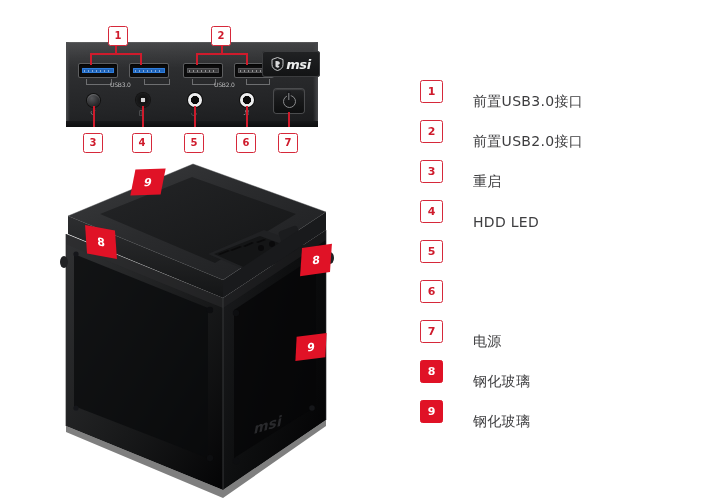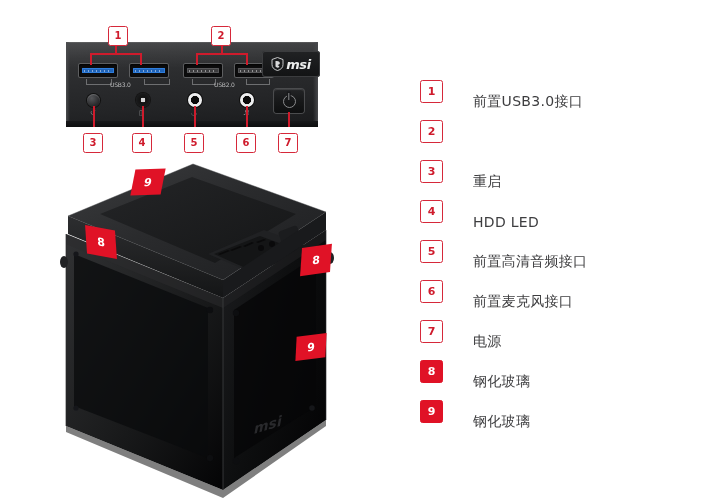--- a/index.html
+++ b/index.html
@@ -500,40 +500,39 @@
 
   <div class="legend">
 
     <div class="legend-row">
       <div class="lbadge outline">1</div>
       <div class="ltext">前置USB3.0接口</div>
     </div>
 
     <div class="legend-row">
       <div class="lbadge outline">2</div>
+      <div class="ltext">前置USB2.0接口</div>
     </div>
 
     <div class="legend-row">
       <div class="lbadge outline">3</div>
       <div class="ltext">重启</div>
     </div>
 
     <div class="legend-row">
       <div class="lbadge outline">4</div>
       <div class="ltext">HDD LED</div>
     </div>
 
     <div class="legend-row">
       <div class="lbadge outline">5</div>
-      <div class="ltext">前置高清音频接口</div>
     </div>
 
     <div class="legend-row">
       <div class="lbadge outline">6</div>
-      <div class="ltext">前置麦克风接口</div>
     </div>
 
     <div class="legend-row">
       <div class="lbadge outline">7</div>
       <div class="ltext">电源</div>
     </div>
 
     <div class="legend-row">
       <div class="lbadge filled">8</div>
       <div class="ltext">钢化玻璃</div>

